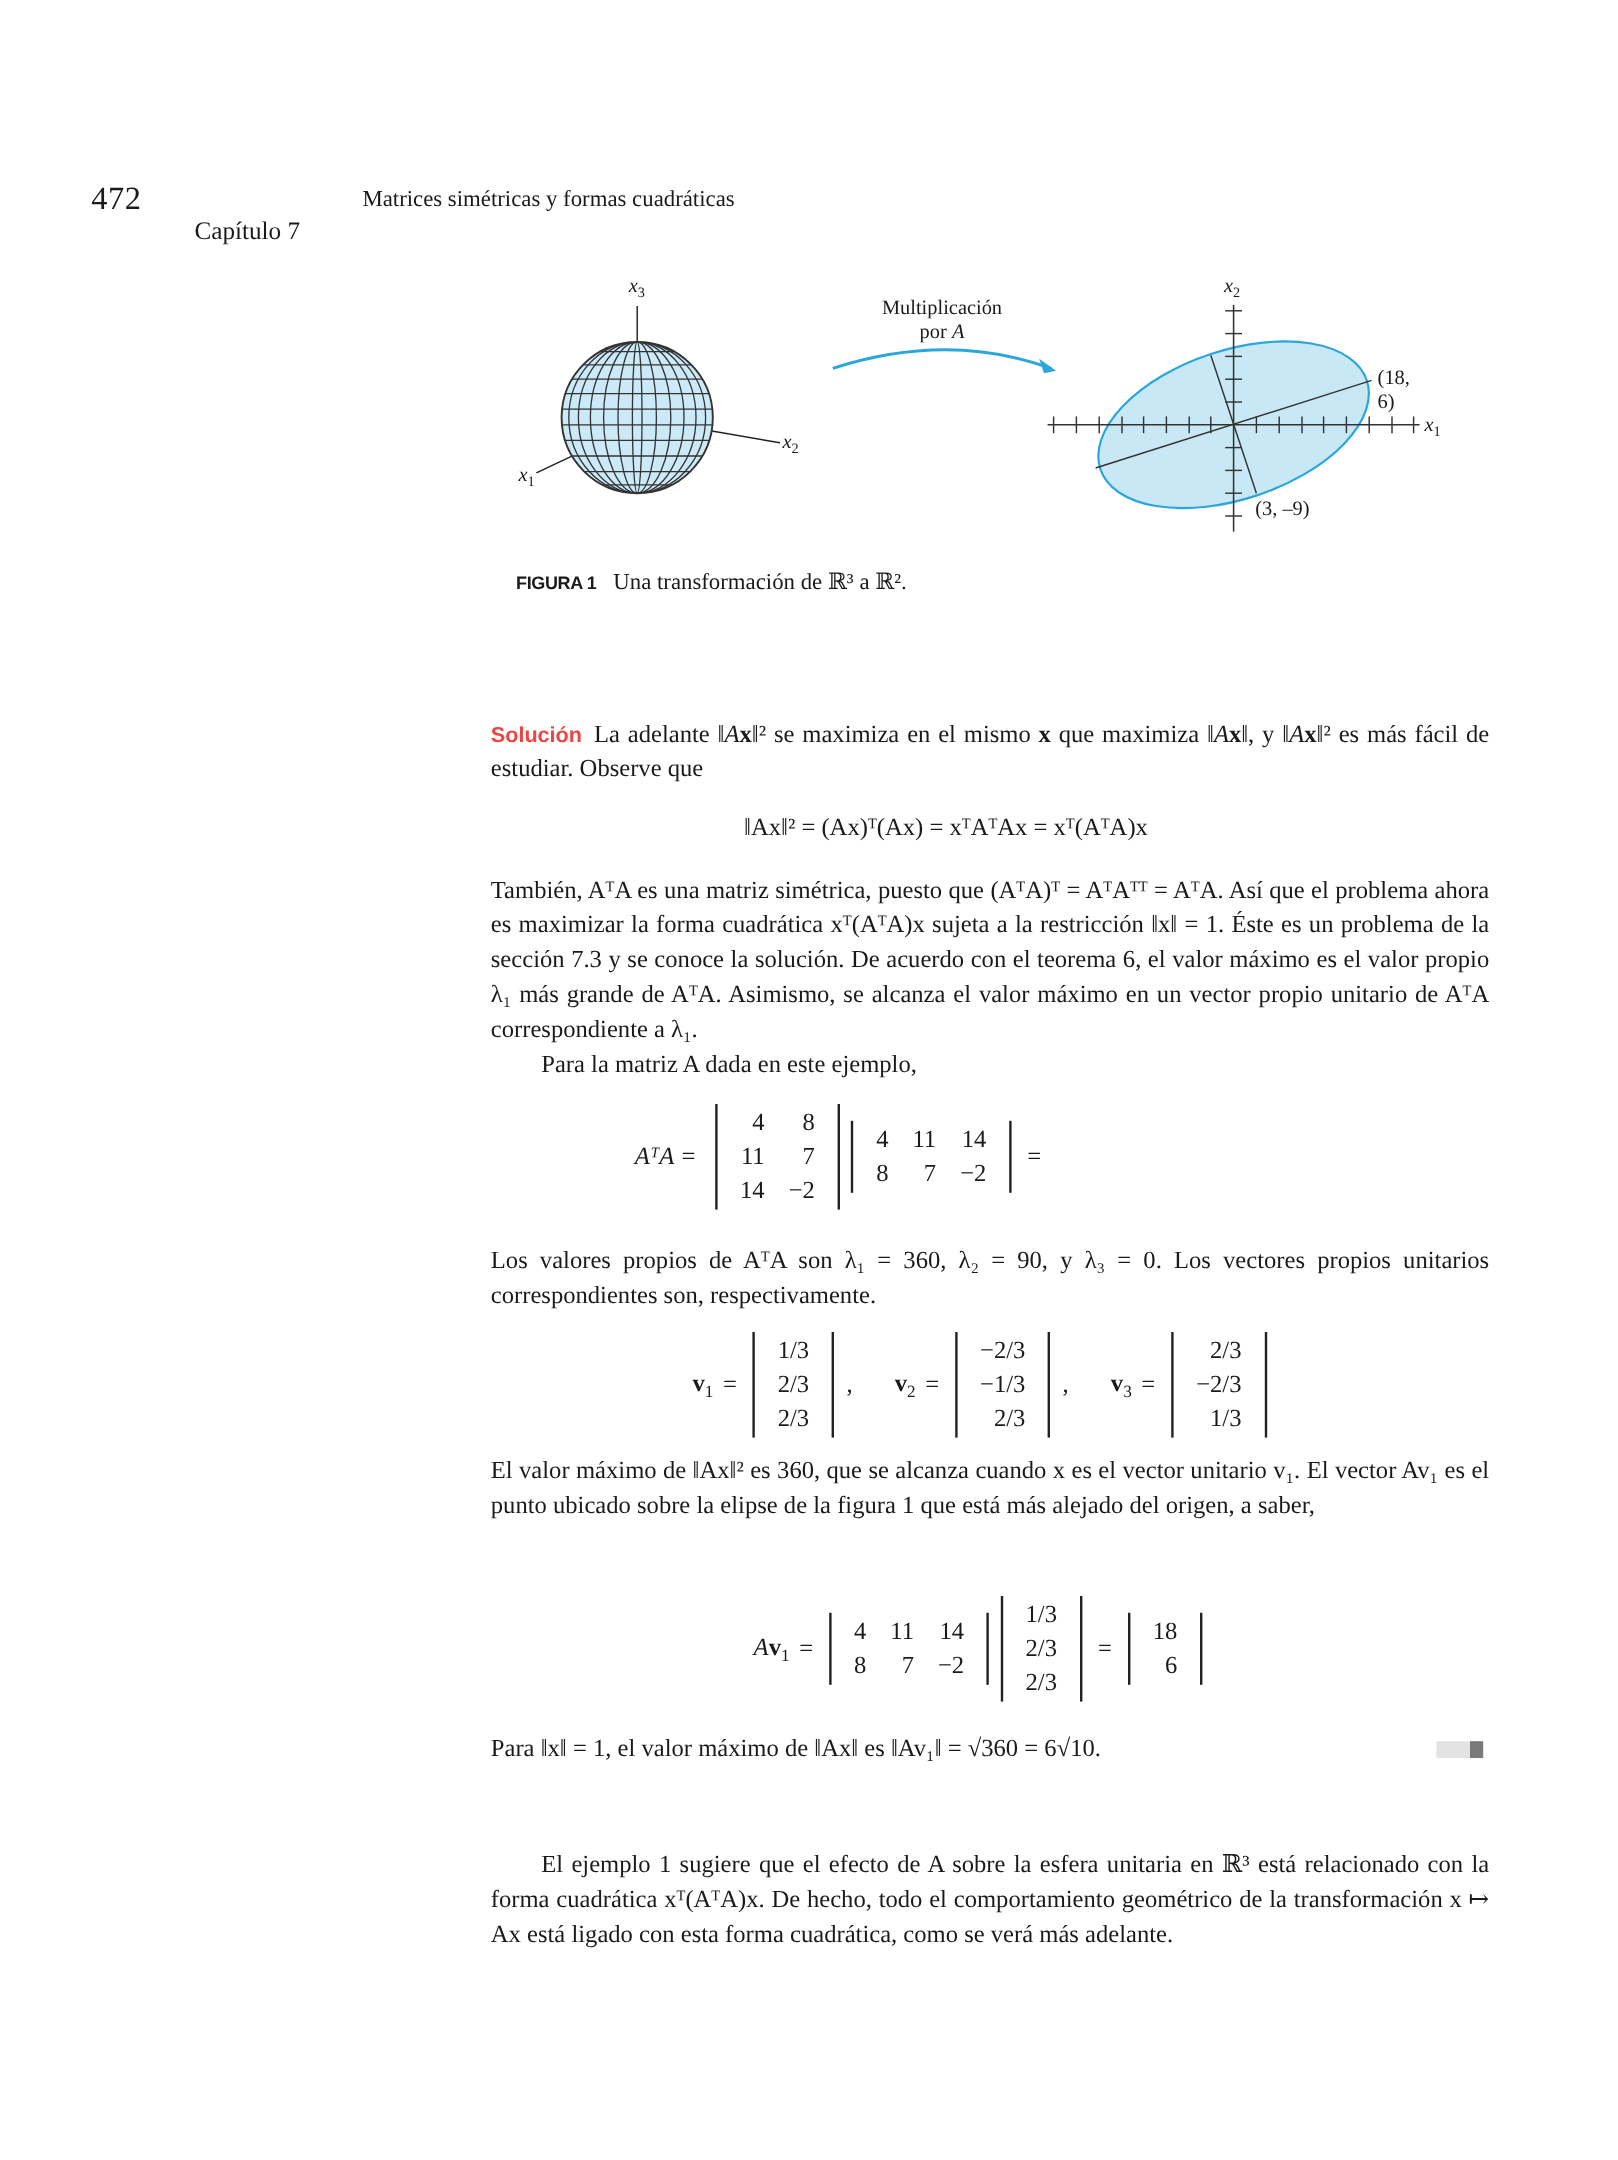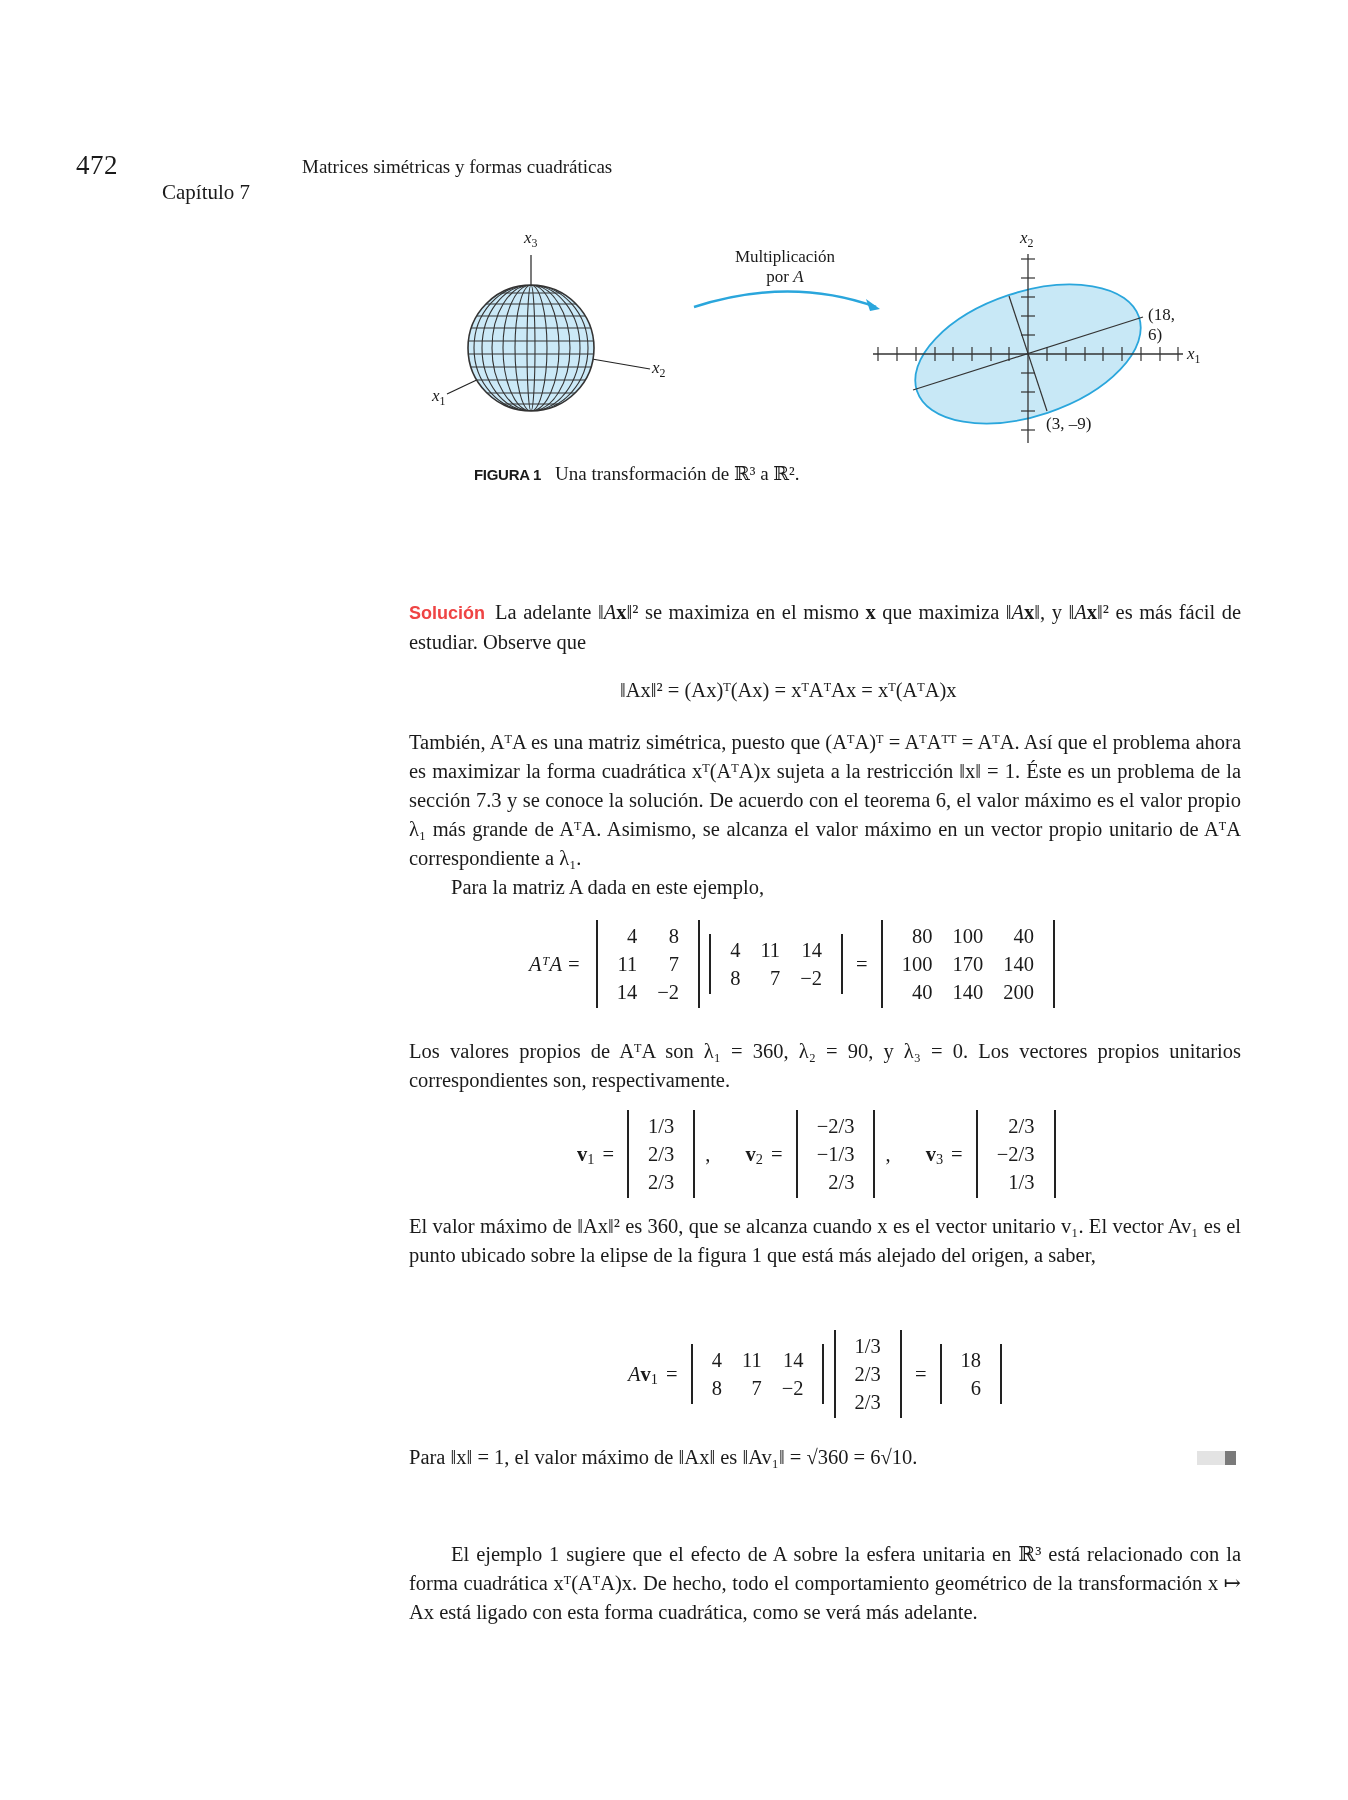--- a/index.html
+++ b/index.html
@@ -6,21 +6,21 @@
   body { width:1348px; height:1800px; position:relative; overflow:hidden;
          font-family:"Liberation Serif", "DejaVu Serif", serif; color:#1a1a1a; }
   .abs { position:absolute; }
   .running-head { top:150px; left:76px; font-size:24px; white-space:nowrap; }
   .page-num { font-size:27px; letter-spacing:0.5px; }
   .chap { position:absolute; left:86px; top:6px; font-size:21px;margin-top:24px; }
   .chap-title { position:absolute; left:226px; top:6px; font-size:19px; white-space:nowrap; }
   .it { font-style:italic; }
   .b { font-weight:bold; font-style:normal; }
   sup, sub { font-size:70%; line-height:0; }
-  .caption { top:462px; left:430px; font-size:19px; white-space:nowrap;margin-left:44px; }
+  .caption { top:474px; left:430px; font-size:19px; white-space:nowrap; }
   .fig-label { font-family:"Liberation Sans", sans-serif; font-weight:bold; font-size:15px; letter-spacing:-0.3px; margin-right:14px; }
   .para { position:absolute; left:409px; width:832px; font-size:20.5px; line-height:29px; text-align:justify; }
   .indent { text-indent:42px; }
   .sol-label { font-family:"Liberation Sans", sans-serif; font-weight:bold; color:#ef4444; font-size:18px; margin-right:10px; }
   .eq { position:absolute; font-size:20.5px; white-space:nowrap; }
   .mat { display:inline-block; vertical-align:middle; position:relative; padding:2px 9px; border-left:2px solid #222; border-right:2px solid #222; }
   .mat::before, .mat::after { content:""; position:absolute; left:-2px; right:-2px; height:2px; }
   .mat table { border-collapse:collapse; }
   .mat td { padding:0 10px; text-align:right; line-height:28px; font-size:20.5px; }
   .qed { position:absolute; top:1451px; left:1197px; width:36px; height:14px; background:#e3e3e3; }
@@ -163,39 +163,20 @@
             <td>14</td>
           </tr>
     <tr>
             <td style="text-align:left">8</td>
             <td>7</td>
             <td>−2</td>
           </tr>
   </tbody>
       </table></span>
   <span style="vertical-align:middle;margin:0 8px;">=</span>
-  <span class="mat"><table>
-    <tbody>
-          <tr>
-            <td>80</td>
-            <td>100</td>
-            <td>40</td>
-          </tr>
-    <tr>
-            <td>100</td>
-            <td>170</td>
-            <td>140</td>
-          </tr>
-    <tr>
-            <td>40</td>
-            <td>140</td>
-            <td>200</td>
-          </tr>
-  </tbody>
-      </table></span>
 </div>
 
 <div class="para" style="top:1037px;">Los valores propios de AᵀA son λ₁ = 360, λ₂ = 90, y λ₃ = 0. Los vectores propios unitarios correspondientes son, respectivamente.</div>
 
 <div class="eq" style="top:1110px;left:577px;">
   <span class="b" style="vertical-align:middle;">v</span><sub>1</sub><span style="vertical-align:middle;margin:0 8px;">=</span>
   <span class="mat"><table>
     <tbody>
           <tr>
             <td>1/3</td>

